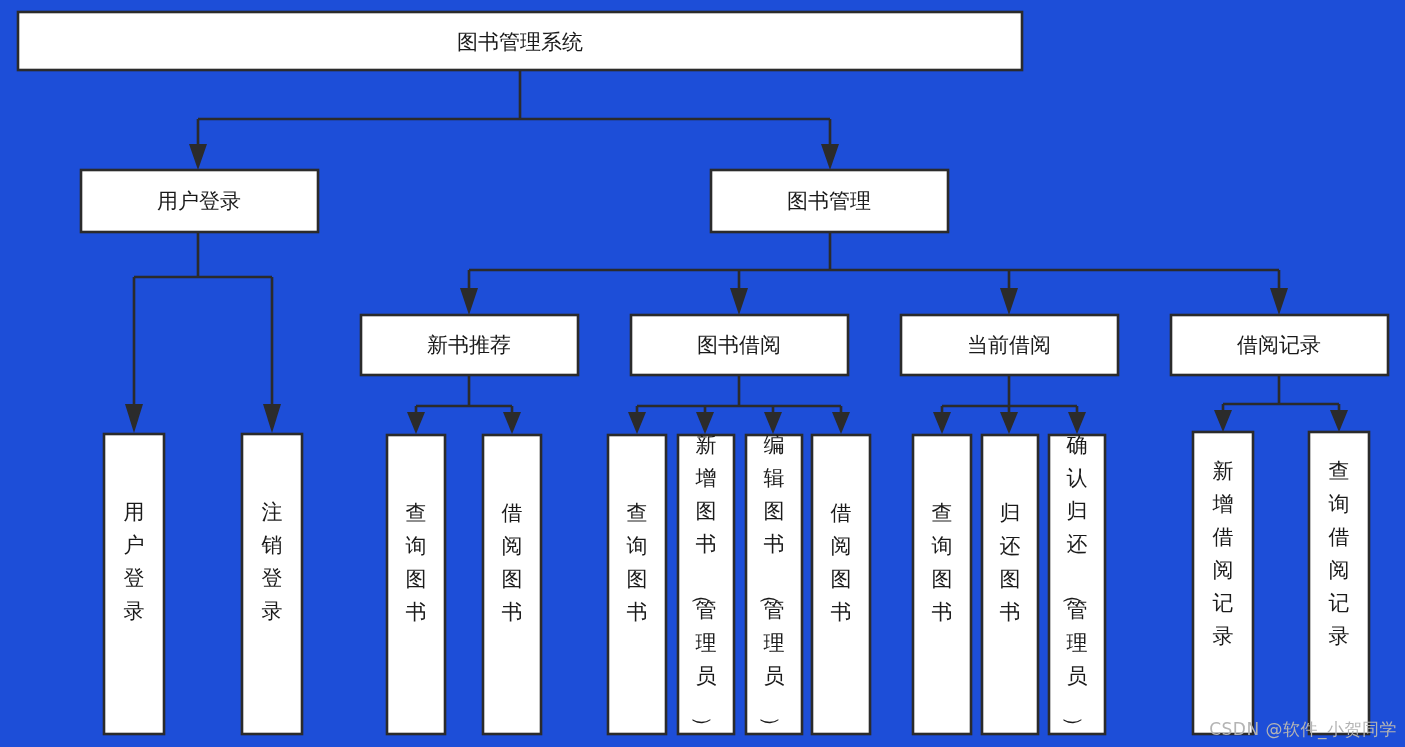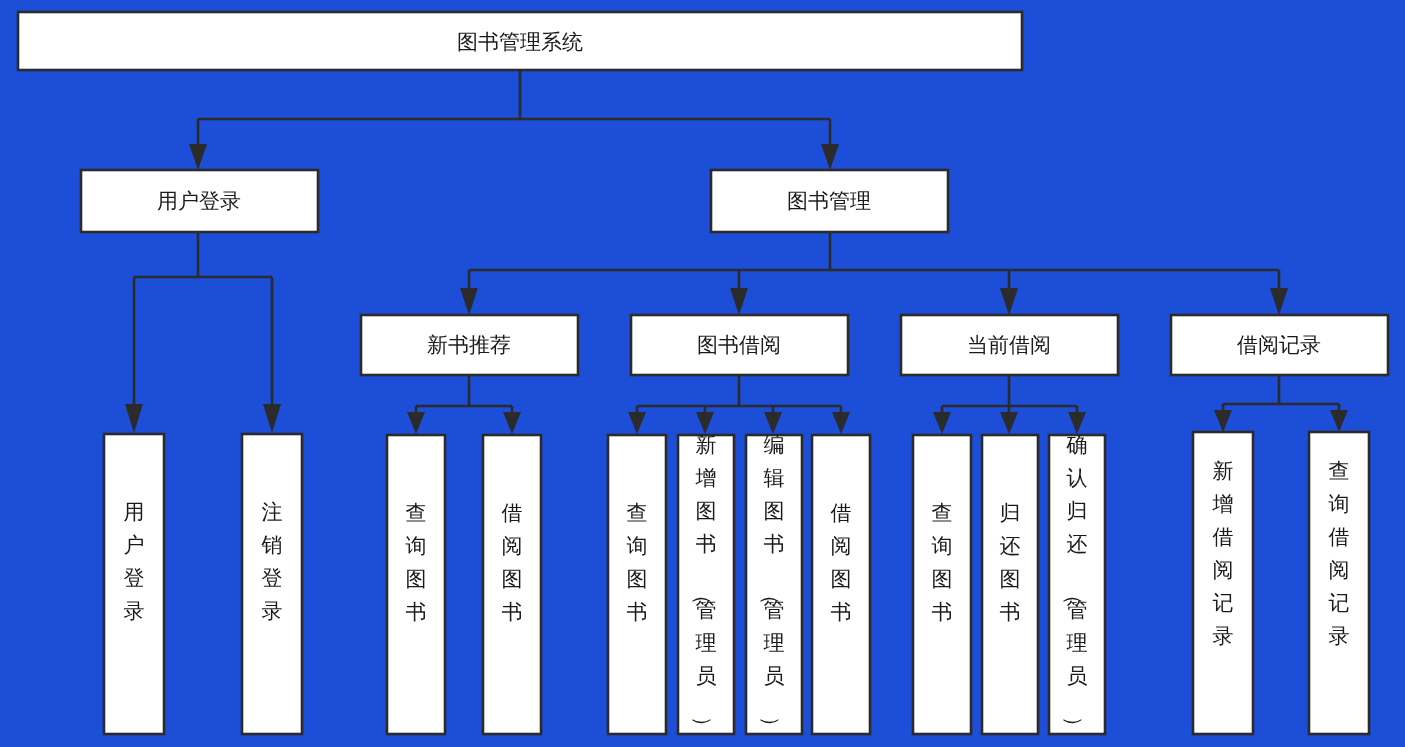--- a/index.html
+++ b/index.html
@@ -236,14 +236,15 @@
       </g>
 
       <g>
         <rect class="box-rect" x="1309" y="432" width="60" height="302"></rect>
         <text class="box-label-v" x="1339" y="478"><tspan x="1339" y="478">查</tspan><tspan x="1339" y="511">询</tspan><tspan x="1339" y="544">借</tspan><tspan x="1339" y="577">阅</tspan><tspan x="1339" y="610">记</tspan><tspan x="1339" y="643">录</tspan></text>
       </g>
 
     </g>
   </svg>
 
+  <div class="watermark-text">CSDN @软件_小贺同学</div>
 
 </div>
 
 </body></html>

